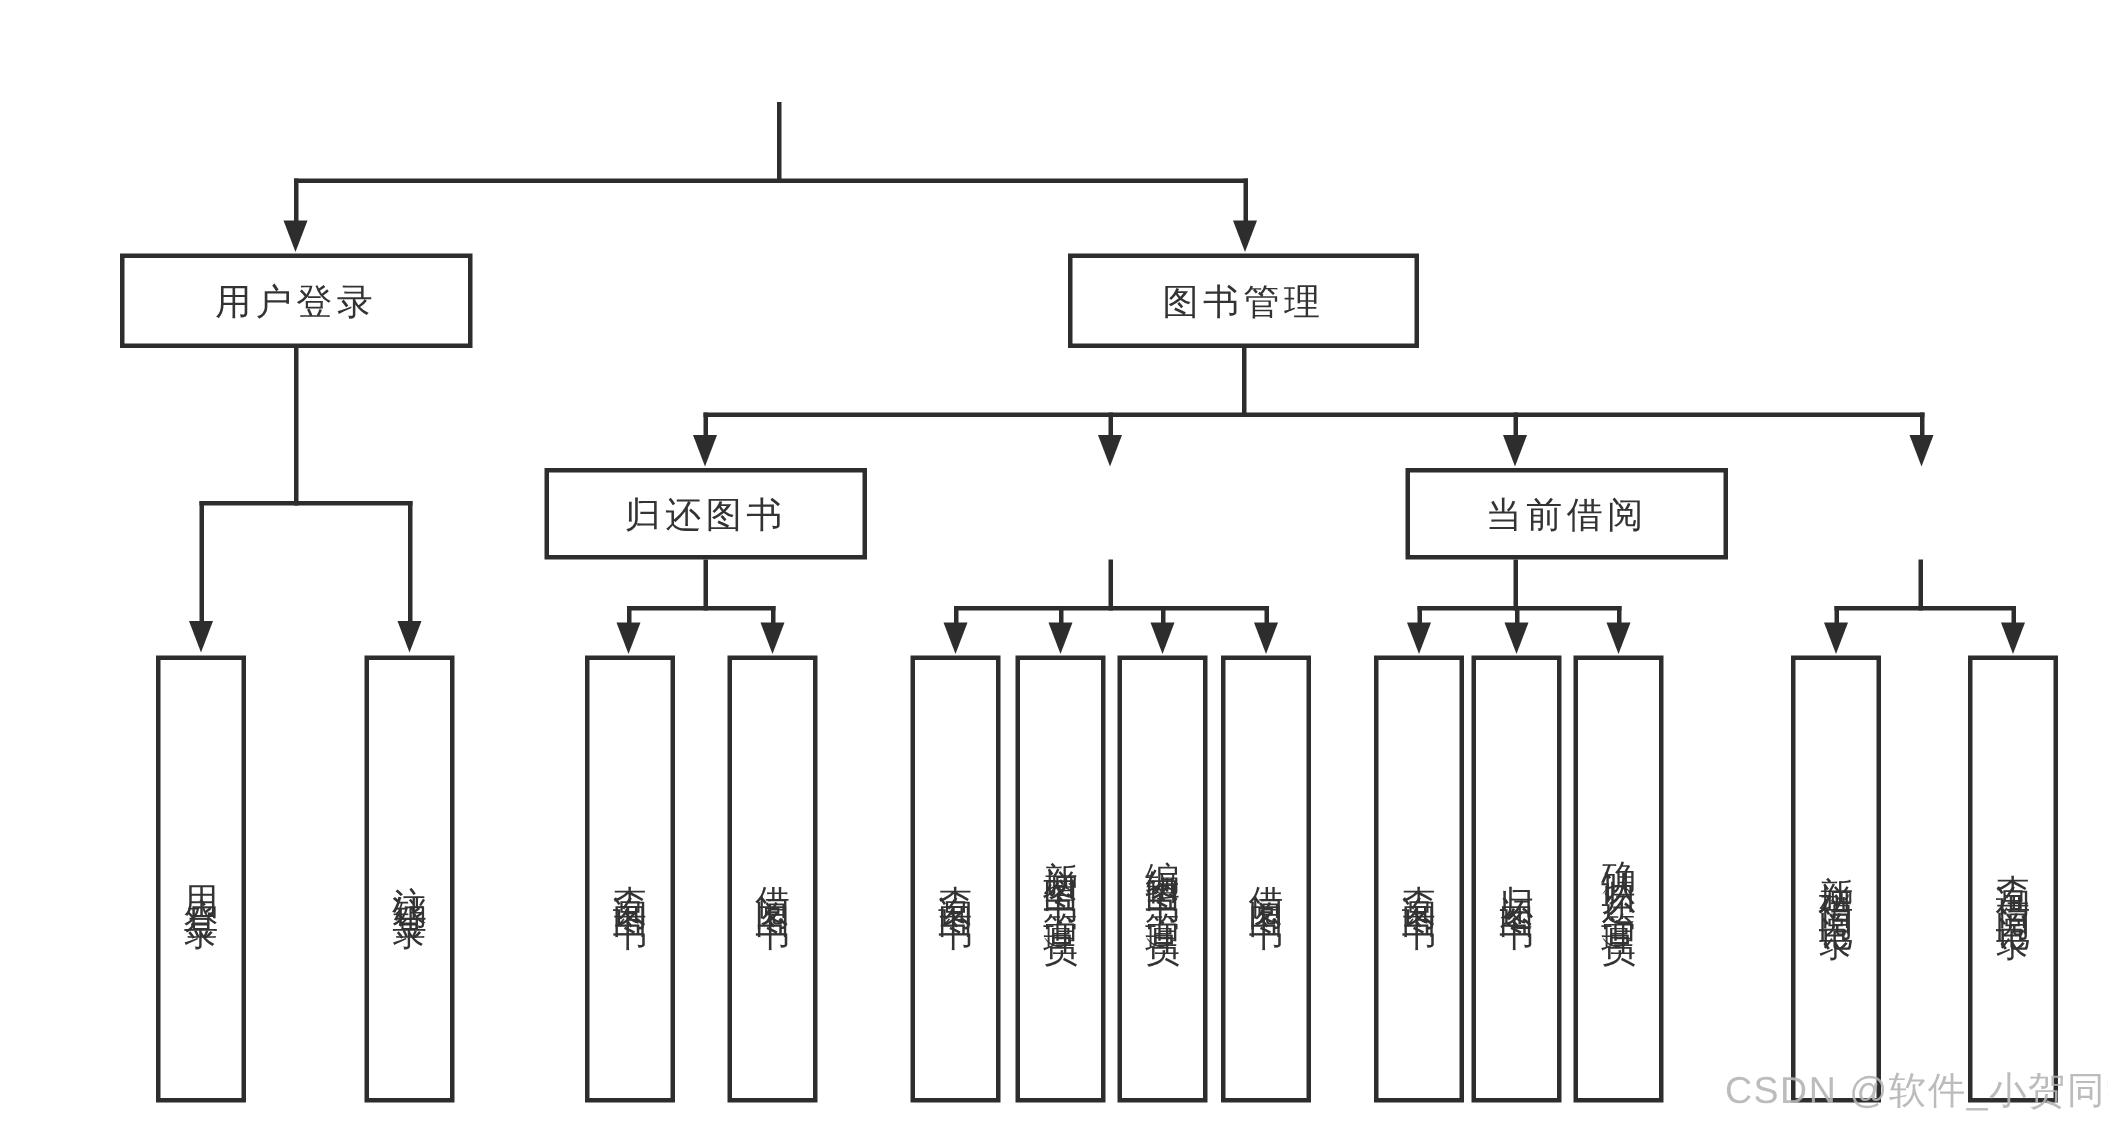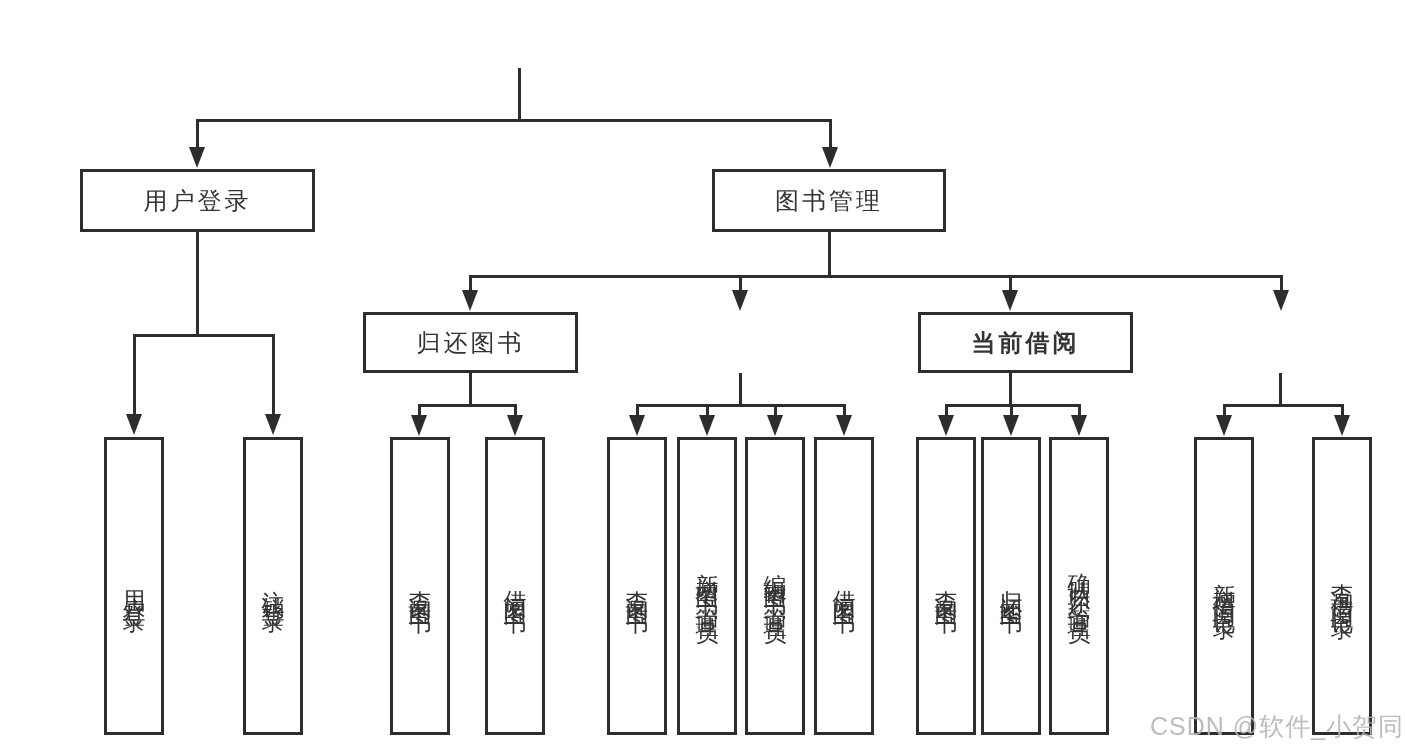--- a/index.html
+++ b/index.html
@@ -84,21 +84,21 @@
   <div class="line" style="left:469px; top:275px; width:3px; height:17px;"></div>
   <div class="arrow" style="left:462px; top:290px;"></div>
   <div class="line" style="left:739px; top:275px; width:3px; height:17px;"></div>
   <div class="arrow" style="left:732px; top:290px;"></div>
   <div class="line" style="left:1009px; top:275px; width:3px; height:17px;"></div>
   <div class="arrow" style="left:1002px; top:290px;"></div>
   <div class="line" style="left:1280px; top:275px; width:3px; height:17px;"></div>
   <div class="arrow" style="left:1273px; top:290px;"></div>
 
   <div class="node h-node l3-node" style="left:363px;">归还图书</div>
-  <div class="node h-node l3-node" style="left:918px;font-weight:bold;">当前借阅</div>
+  <div class="node h-node l3-node" style="left:937px;">当前借阅</div>
 
   <div class="line" style="left:469px; top:373px; width:3px; height:34px;"></div>
   <div class="line" style="left:418px; top:404px; width:99px; height:3px;"></div>
   <div class="line" style="left:418px; top:404px; width:3px; height:13px;"></div>
   <div class="arrow" style="left:411px; top:415px;"></div>
   <div class="line" style="left:514px; top:404px; width:3px; height:13px;"></div>
   <div class="arrow" style="left:507px; top:415px;"></div>
 
   <div class="line" style="left:739px; top:373px; width:3px; height:34px;"></div>
   <div class="line" style="left:636px; top:404px; width:210px; height:3px;"></div>

